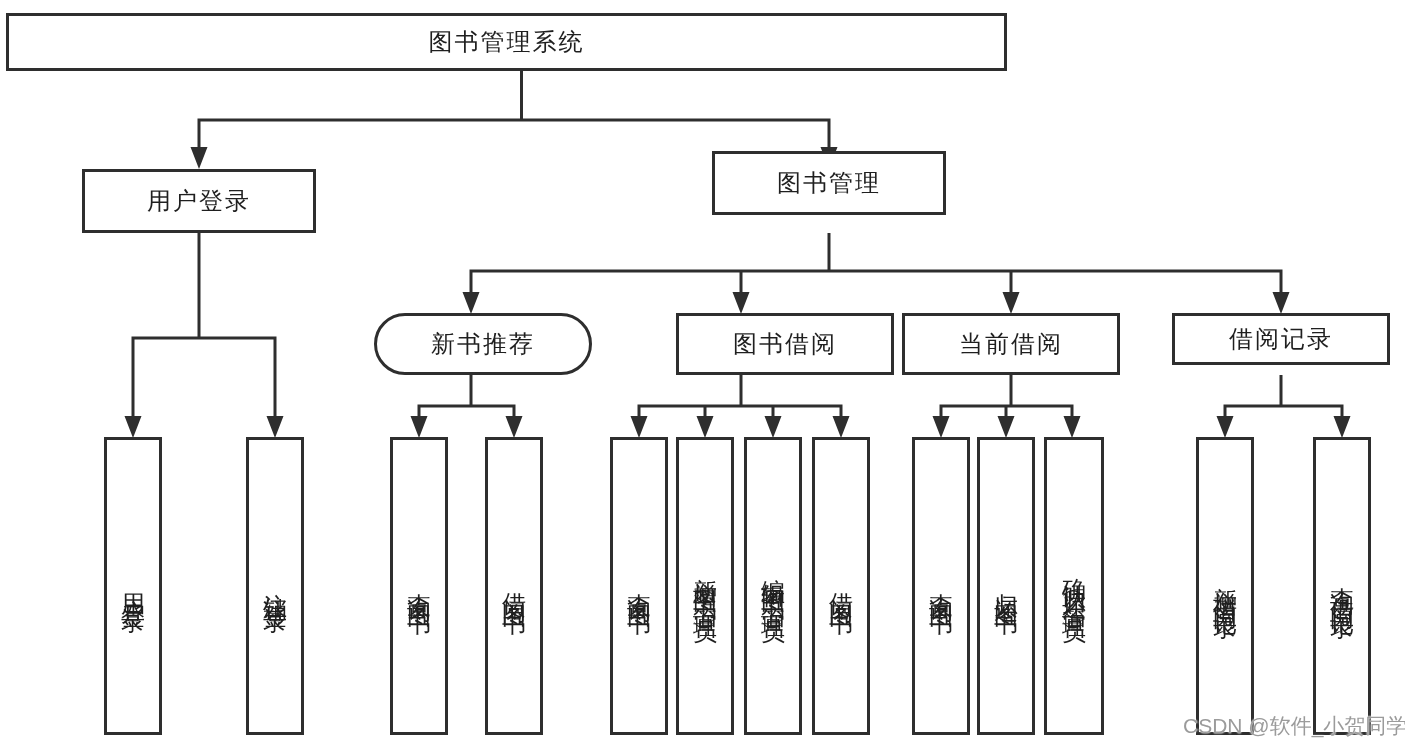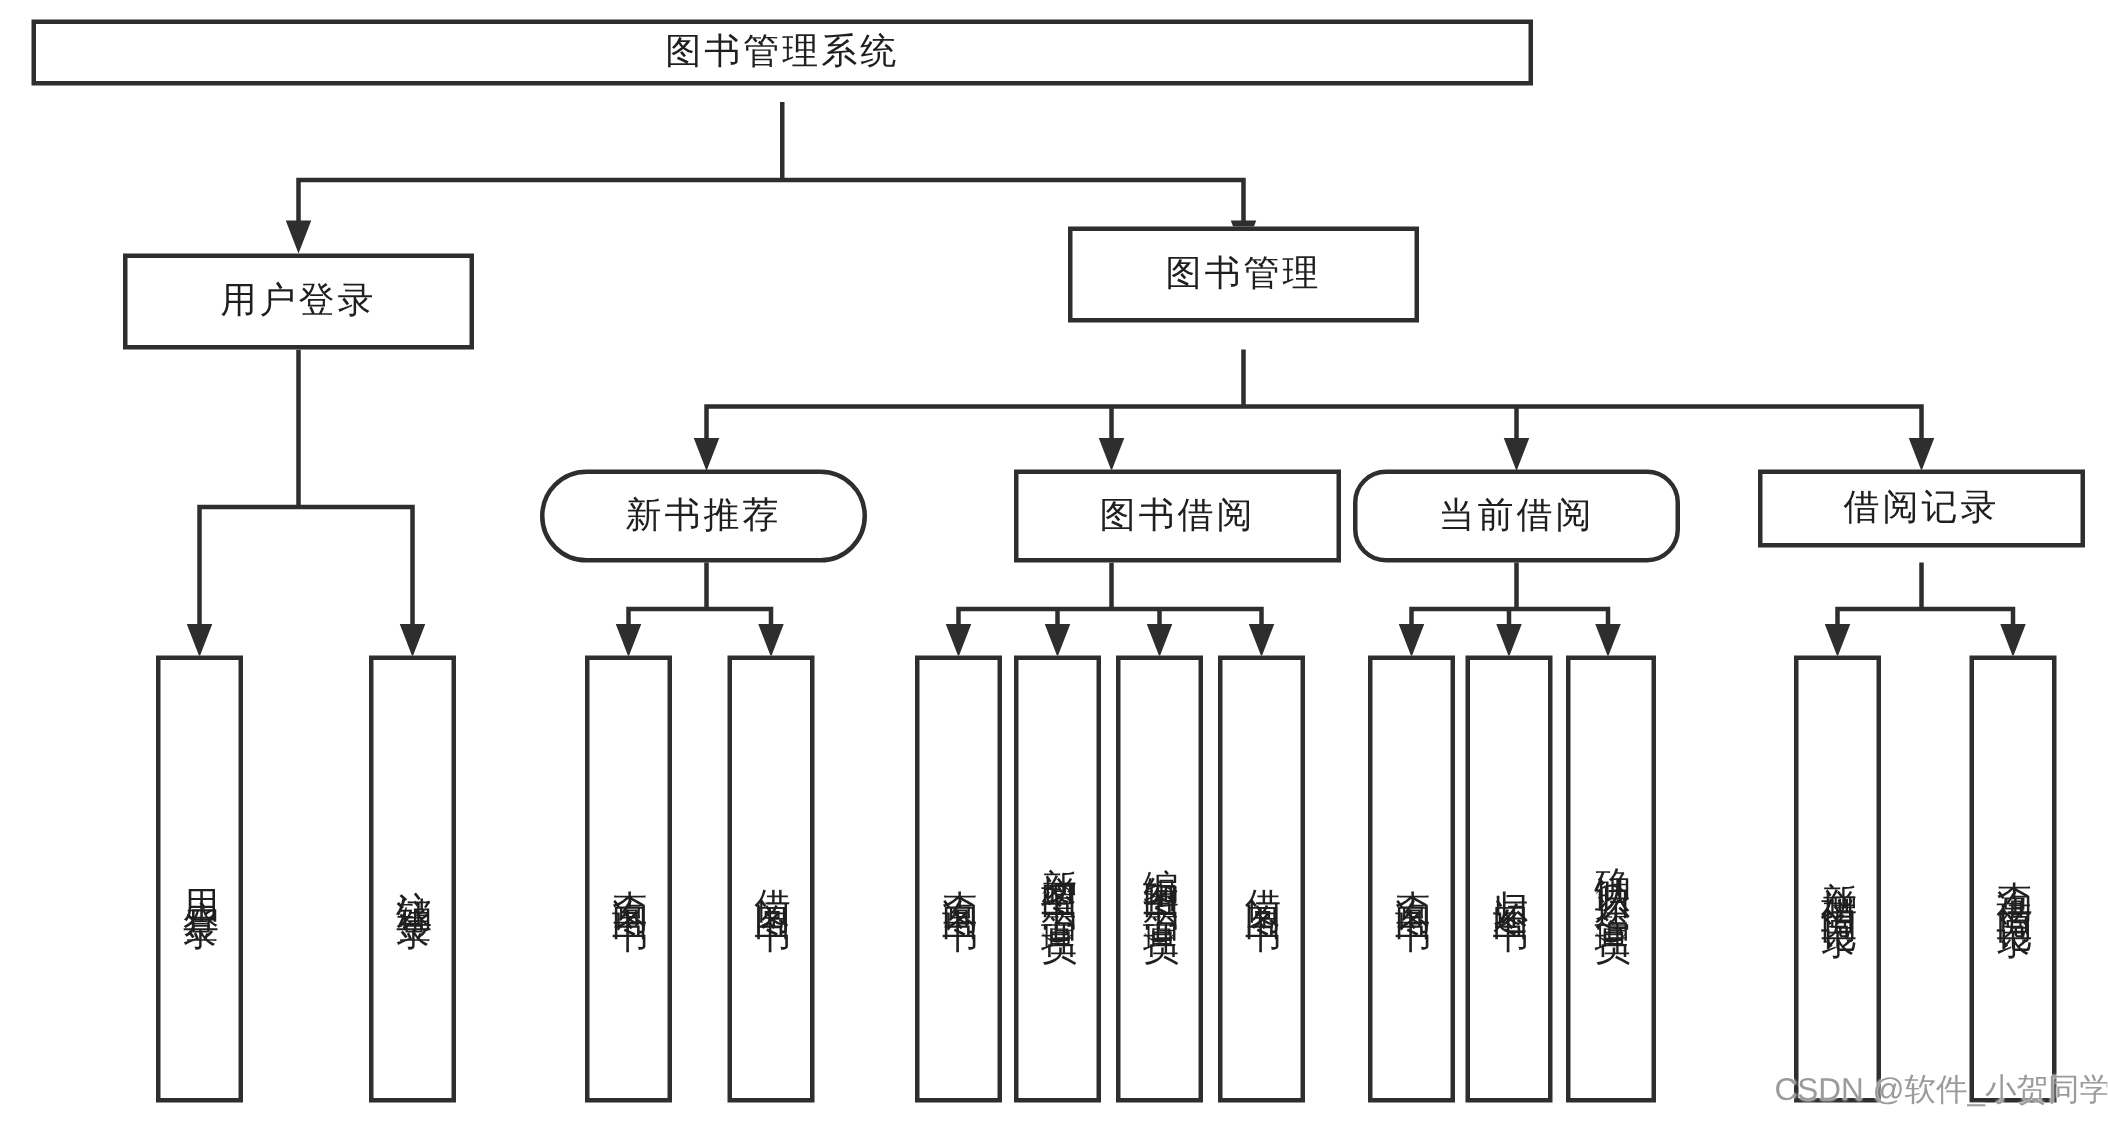--- a/index.html
+++ b/index.html
@@ -70,38 +70,38 @@
 
     <path d="M190.5 147H207.5L199 169Z M820.5 147H837.5L829 169Z
              M462.5 292H479.5L471 314Z M732.5 292H749.5L741 314Z M1002.5 292H1019.5L1011 314Z M1272.5 292H1289.5L1281 314Z
              M124.5 416H141.5L133 438Z M266.5 416H283.5L275 438Z
              M410.5 416H427.5L419 438Z M505.5 416H522.5L514 438Z
              M630.5 416H647.5L639 438Z M696.5 416H713.5L705 438Z M764.5 416H781.5L773 438Z M832.5 416H849.5L841 438Z
              M932.5 416H949.5L941 438Z M997.5 416H1014.5L1006 438Z M1063.5 416H1080.5L1072 438Z
              M1216.5 416H1233.5L1225 438Z M1333.5 416H1350.5L1342 438Z" fill="#2e2e2e" stroke="none"></path>
   </svg>
 
-  <div class="box h" style="left:21px; top:13px; width:1001px; height:44px;">
+  <div class="box h" style="left:6px; top:13px; width:1001px; height:58px;">
     <span class="lbl">图书管理系统</span>
   </div>
 
   <div class="box h" style="left:82px; top:169px; width:234px; height:64px;">
     <span class="lbl">用户登录</span>
   </div>
   <div class="box h" style="left:712px; top:151px; width:234px; height:64px;">
     <span class="lbl">图书管理</span>
   </div>
 
-  <div class="box h" style="left:360px; top:313px; width:218px; height:62px;border-radius:31px;">
+  <div class="box h" style="left:374px; top:313px; width:218px; height:62px;border-radius:31px;">
     <span class="lbl">新书推荐</span>
   </div>
   <div class="box h" style="left:632px; top:313px; width:218px; height:62px;margin-left:44px;">
     <span class="lbl">图书借阅</span>
   </div>
-  <div class="box h" style="left:902px; top:313px; width:218px; height:62px;border-radius:22px;">
+  <div class="box h" style="left:902px; top:313px; width:218px; height:62px;">
     <span class="lbl">当前借阅</span>
   </div>
   <div class="box h" style="left:1172px; top:313px; width:218px; height:52px;">
     <span class="lbl">借阅记录</span>
   </div>
 
   <div class="box v" style="left:104px; top:437px; width:58px; height:298px;">
     <span class="lbl">用户登录</span>
   </div>
   <div class="box v" style="left:246px; top:437px; width:58px; height:298px;">

